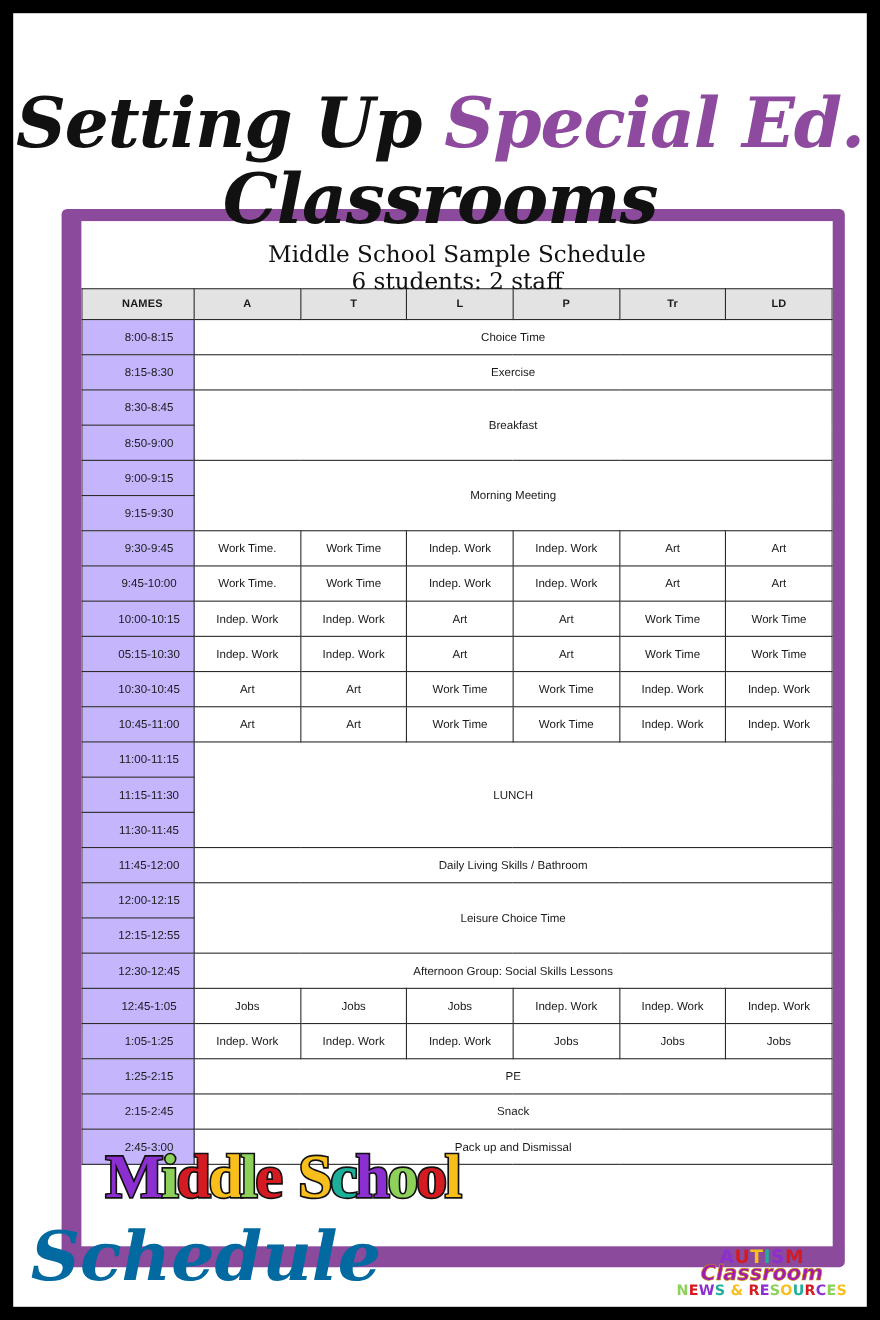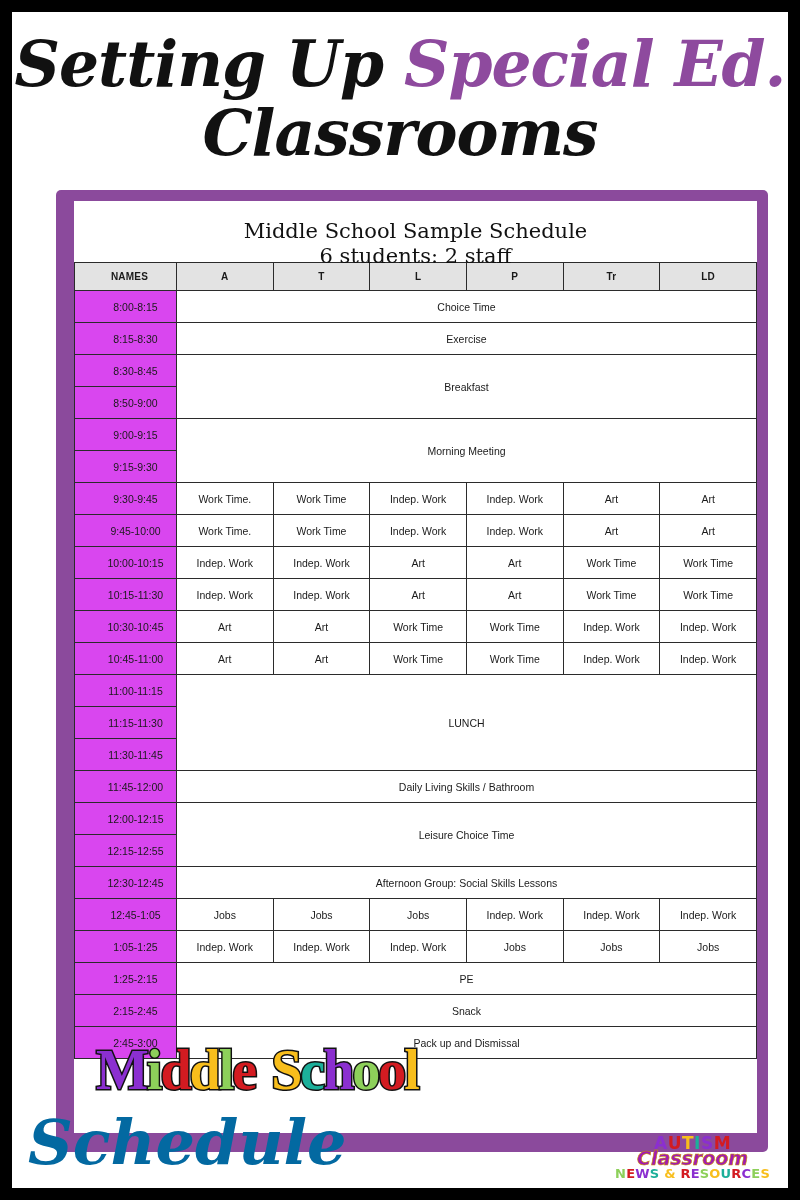--- a/index.html
+++ b/index.html
@@ -28,20 +28,21 @@
   }
   .title-line1 {
     font-family: "DejaVu Serif", serif;
     font-style: italic;
     font-weight: 700;
     font-size: 63px;
     line-height: 72px;
     letter-spacing: -1px;
     white-space: nowrap;
     padding-top: 16px;
+    margin-top: 48px;
   }
   .title-line2 {
     font-family: "DejaVu Serif", serif;
     font-style: italic;
     font-weight: 700;
     font-size: 63px;
     line-height: 66px;
     letter-spacing: -1px;
     white-space: nowrap;
   }
@@ -94,21 +95,21 @@
     font-size: 10px;
     height: 28px;
     letter-spacing: .2px;
   }
   th.c-names {
     text-align: left;
     padding-left: 8px;
     width: 102px;
   }
   td.tcell {
-    background: #d946ef;
+    background: #c4b5fd;
     text-align: left;
     padding-left: 20px;
     font-size: 10px;
     width: 102px;
     height: 32px;
   }
   td.act { height: 32px; background: #ffffff; }
   td.span { background: #ffffff; }
 
   
@@ -237,21 +238,21 @@
             <tr>
               <td class="tcell">10:00-10:15</td>
               <td class="act">Indep. Work</td>
               <td class="act">Indep. Work</td>
               <td class="act">Art</td>
               <td class="act">Art</td>
               <td class="act">Work Time</td>
               <td class="act">Work Time</td>
             </tr>
             <tr>
-              <td class="tcell">10:15-11:30</td>
+              <td class="tcell">05:15-10:30</td>
               <td class="act">Indep. Work</td>
               <td class="act">Indep. Work</td>
               <td class="act">Art</td>
               <td class="act">Art</td>
               <td class="act">Work Time</td>
               <td class="act">Work Time</td>
             </tr>
             <tr>
               <td class="tcell">10:30-10:45</td>
               <td class="act">Art</td>

